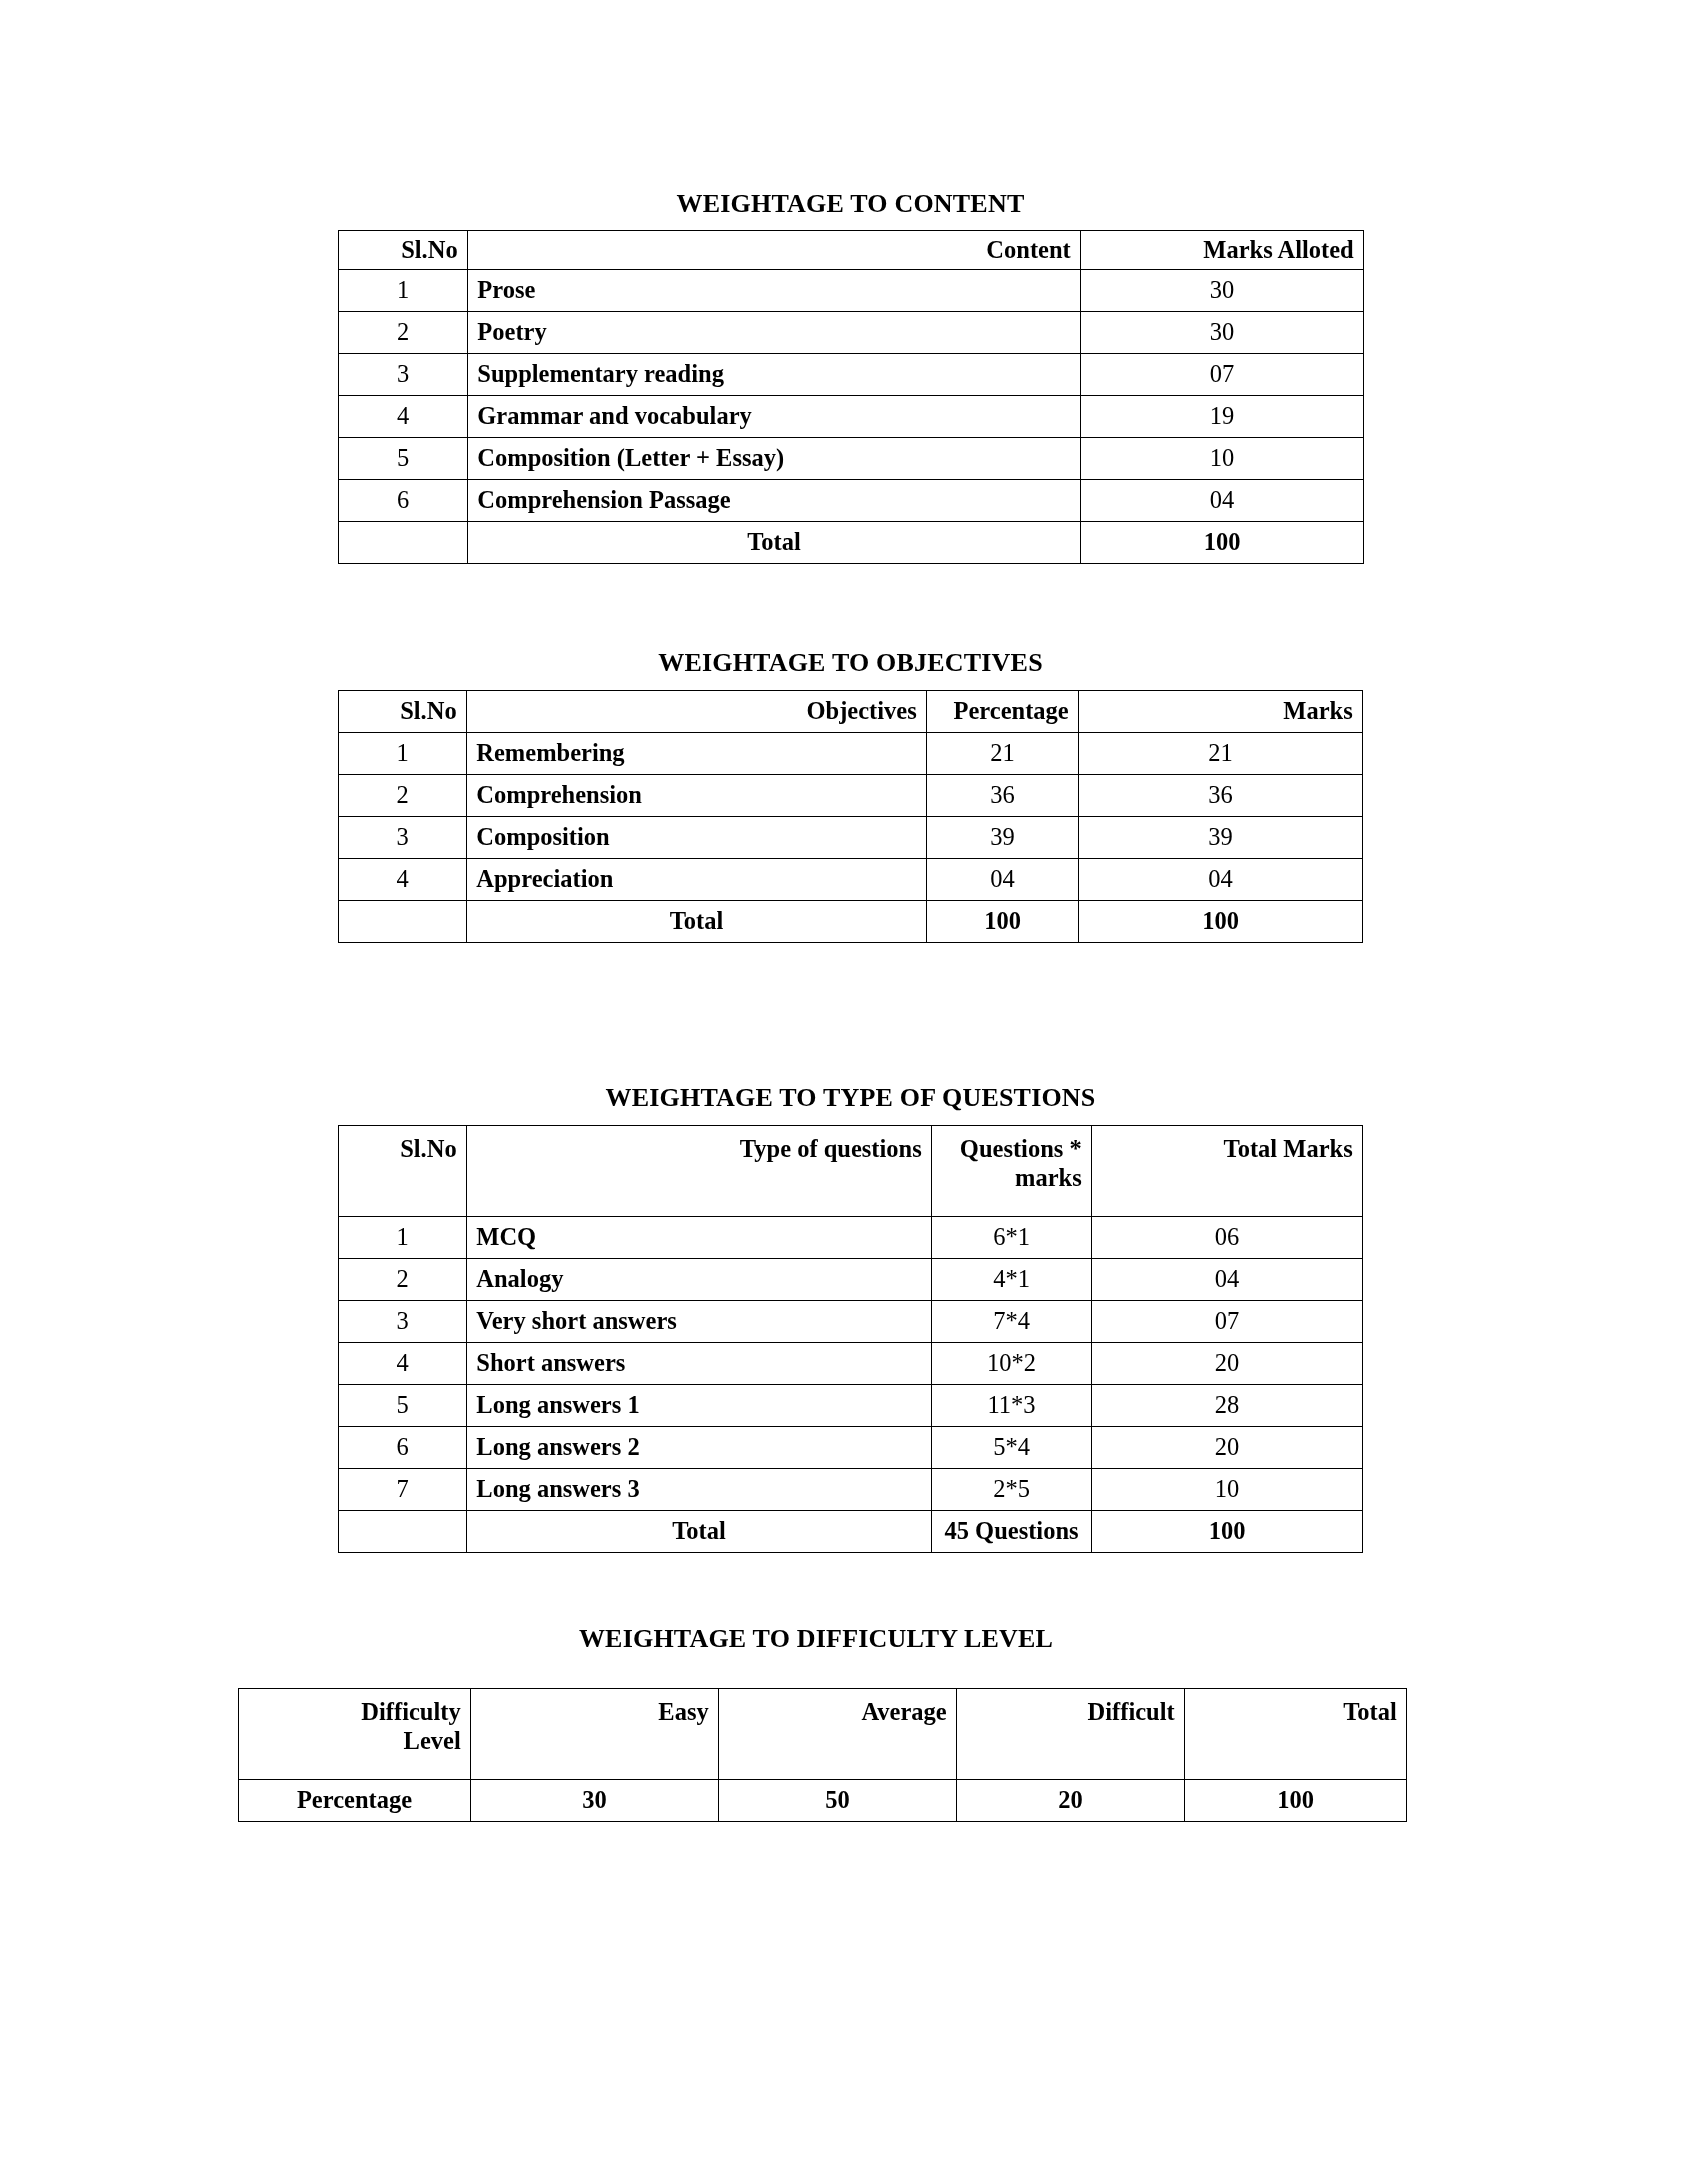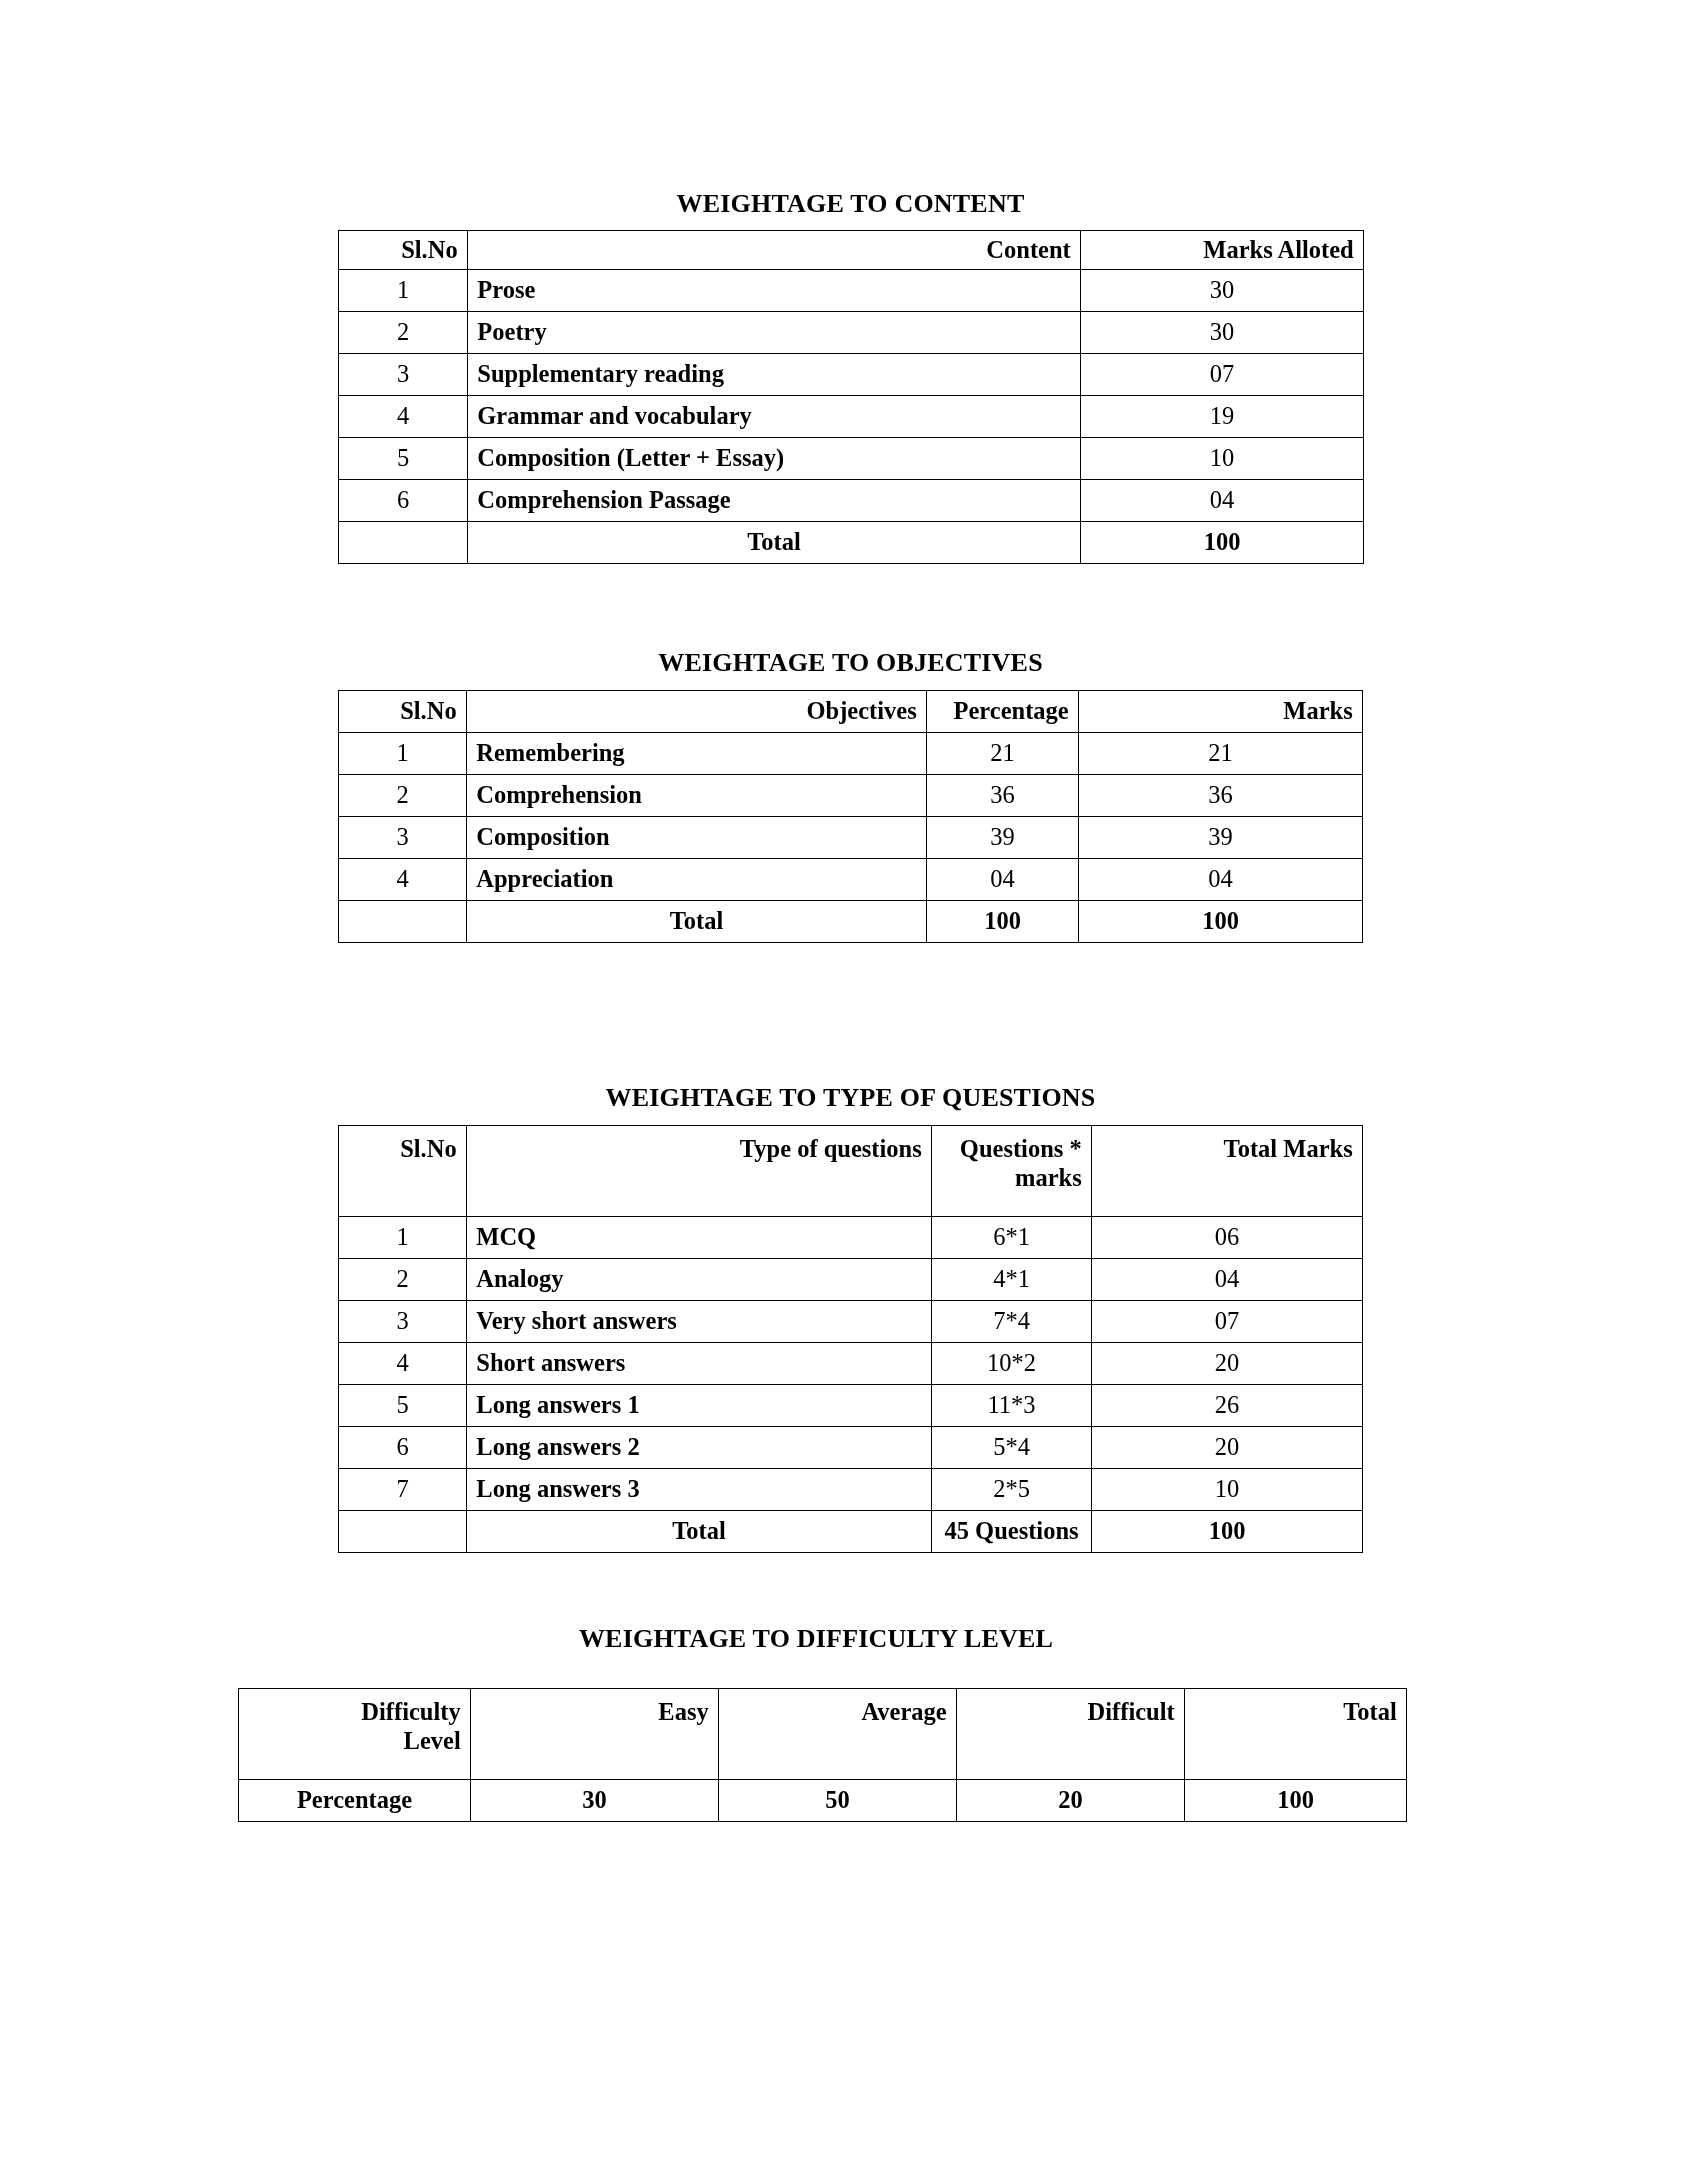--- a/index.html
+++ b/index.html
@@ -233,21 +233,21 @@
       <tr>
         <td class="num">4</td>
         <td class="lbl">Short answers</td>
         <td class="num">10*2</td>
         <td class="num">20</td>
       </tr>
       <tr>
         <td class="num">5</td>
         <td class="lbl">Long answers 1</td>
         <td class="num">11*3</td>
-        <td class="num">26</td>
+        <td class="num">28</td>
       </tr>
       <tr>
         <td class="num">6</td>
         <td class="lbl">Long answers 2</td>
         <td class="num">5*4</td>
         <td class="num">20</td>
       </tr>
       <tr>
         <td class="num">7</td>
         <td class="lbl">Long answers 3</td>

